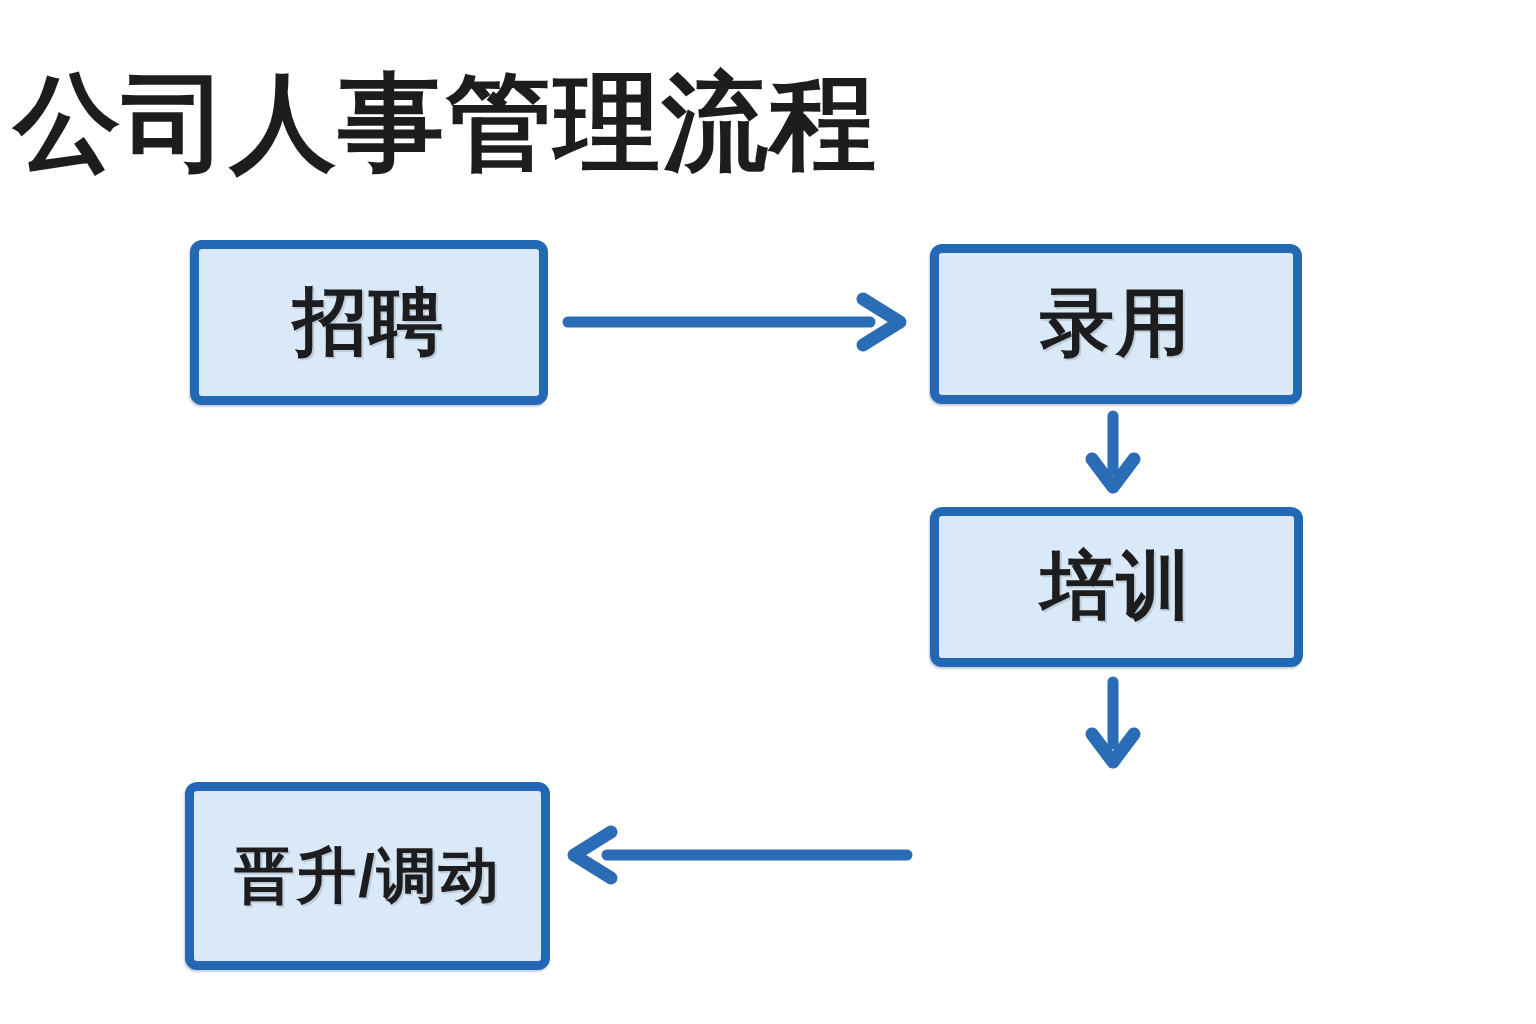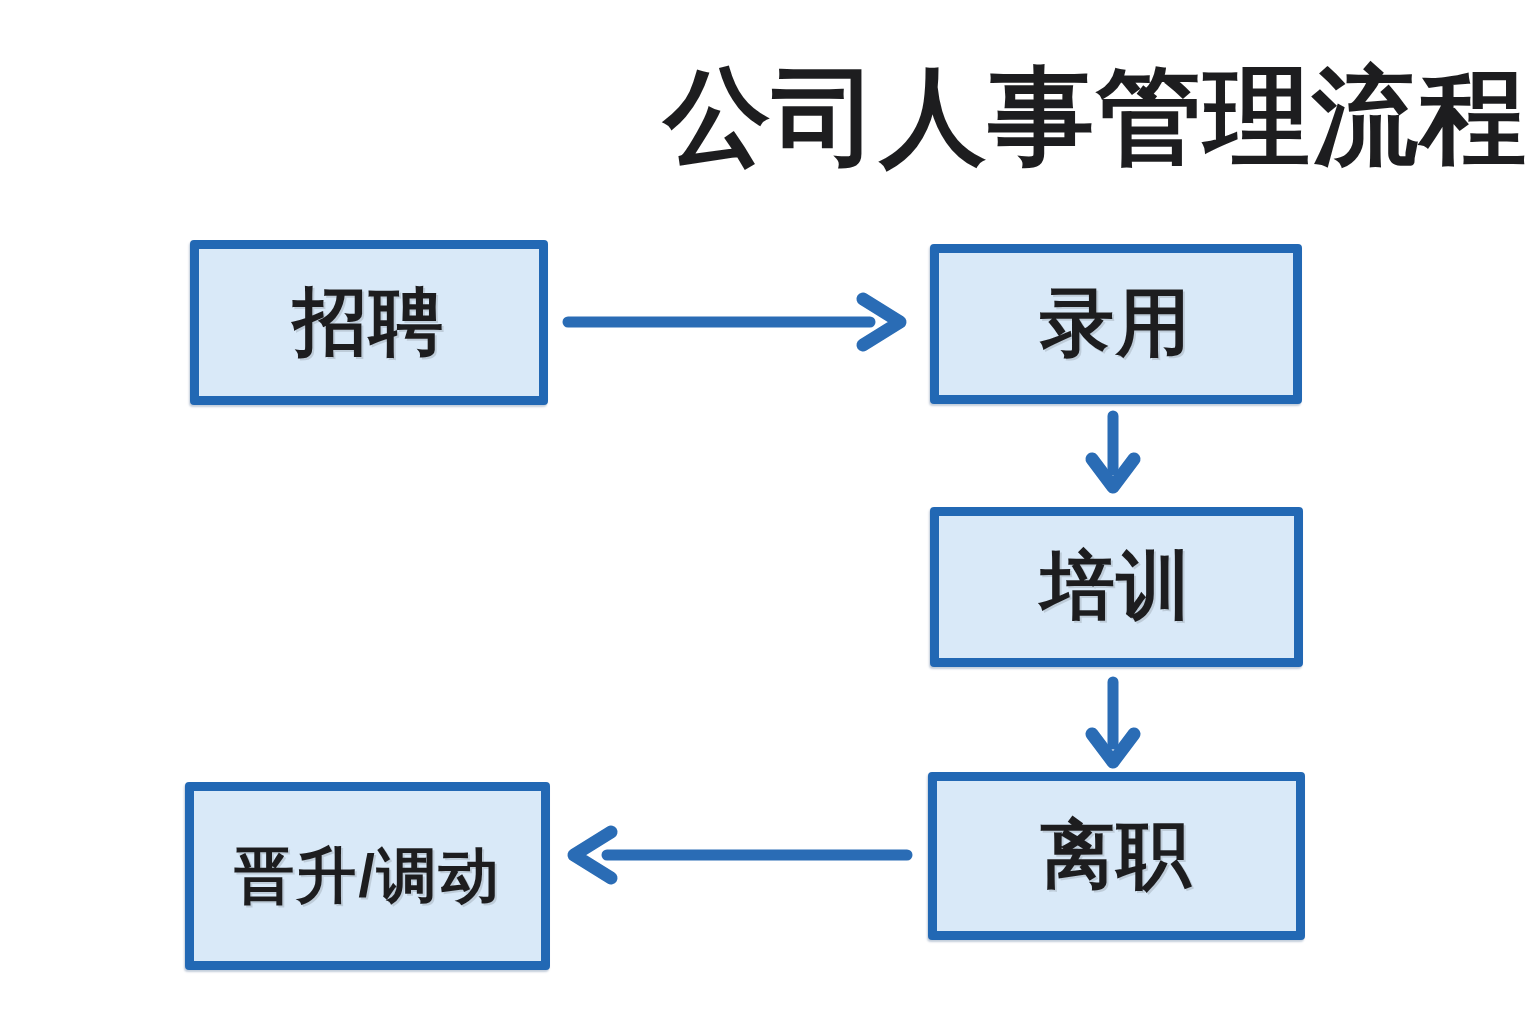--- a/index.html
+++ b/index.html
@@ -13,34 +13,34 @@
     height: 1024px;
     background: var(--background, #ffffff);
     overflow: hidden;
     font-family: "Liberation Sans", "DejaVu Sans", sans-serif;
   }
   .title {
     position: absolute;
     left: 0;
     right: 0;
     top: 42px;
-    margin: 8px;
-    text-align: right;
+    margin: 14px;
+    text-align: left;
     font-size: 106px;
     line-height: 1.25;
     font-weight: 900;
     letter-spacing: 2px;
     color: var(--text, #1d1d1f);
   }
   .node {
     position: absolute;
     box-sizing: border-box;
     background: var(--box-fill, #d9e9f8);
     border: 9px solid var(--box-border, #2268b4);
-    border-radius: 4px;
+    border-radius: 12px;
     display: flex;
     align-items: center;
     justify-content: center;
     box-shadow: -1px 2px 2px rgba(20, 60, 110, 0.25);
   }
   .node-label {
     font-size: 74px;
     font-weight: 900;
     color: var(--text, #1d1d1f);
     letter-spacing: 2px;
@@ -90,23 +90,20 @@
   </div>
 
   <div class="node" id="node-hiring">
     <span class="node-label">录用</span>
   </div>
 
   <div class="node" id="node-training">
     <span class="node-label">培训</span>
   </div>
 
-  <div class="node" id="node-resignation">
-    <span class="node-label">离职</span>
-  </div>
 
   <div class="node" id="node-promotion">
     <span class="node-label small">晋升/调动</span>
   </div>
 
   <svg class="arrow" id="arrow-1" width="350" height="60" viewBox="0 0 350 60">
     <line class="shaft" x1="8" y1="30" x2="310" y2="30"></line>
     <polyline class="head" points="303,7 340,30 303,53"></polyline>
   </svg>
 

